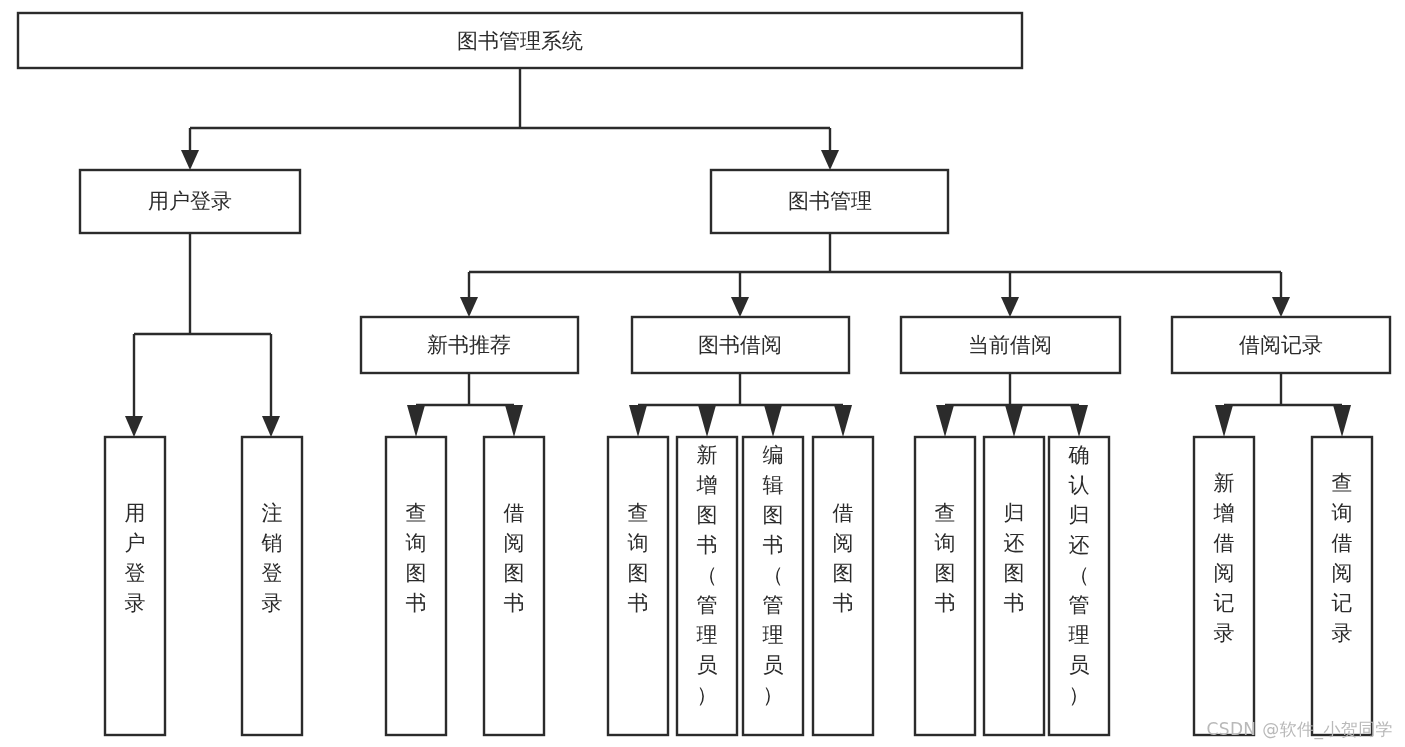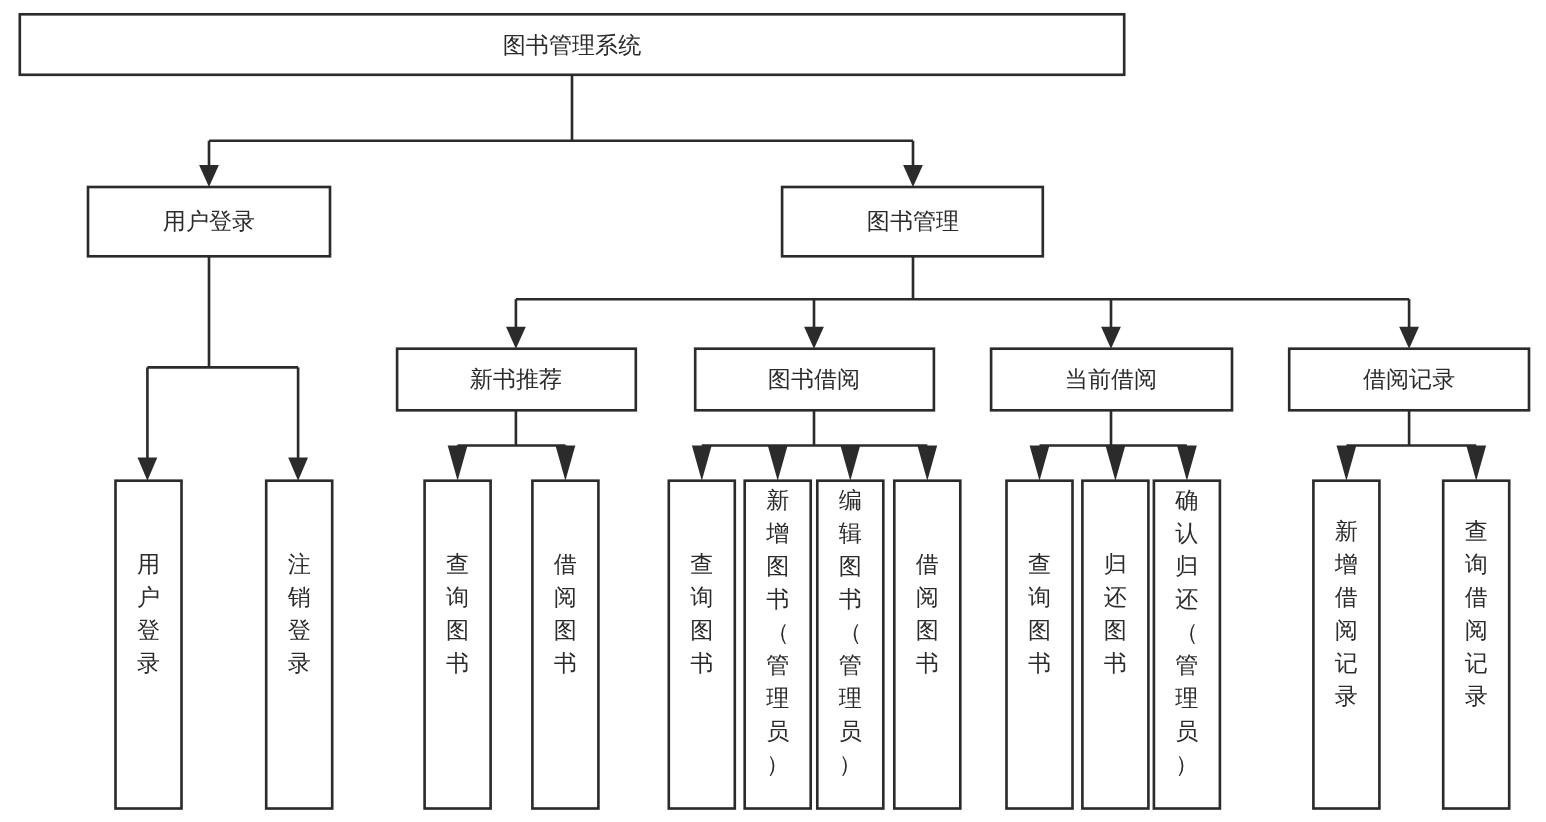--- a/index.html
+++ b/index.html
@@ -226,14 +226,15 @@
       <text class="node-label-v" x="1224" y="490"><tspan x="1224" y="490">新</tspan><tspan x="1224" y="520">增</tspan><tspan x="1224" y="550">借</tspan><tspan x="1224" y="580">阅</tspan><tspan x="1224" y="610">记</tspan><tspan x="1224" y="640">录</tspan></text>
     </g>
 
     <g>
       <rect class="node-box" x="1312" y="437" width="60" height="298"></rect>
       <text class="node-label-v" x="1342" y="490"><tspan x="1342" y="490">查</tspan><tspan x="1342" y="520">询</tspan><tspan x="1342" y="550">借</tspan><tspan x="1342" y="580">阅</tspan><tspan x="1342" y="610">记</tspan><tspan x="1342" y="640">录</tspan></text>
     </g>
 
   </svg>
 
+  <div class="watermark-text">CSDN @软件_小贺同学</div>
 
 </div>
 
 </body></html>

